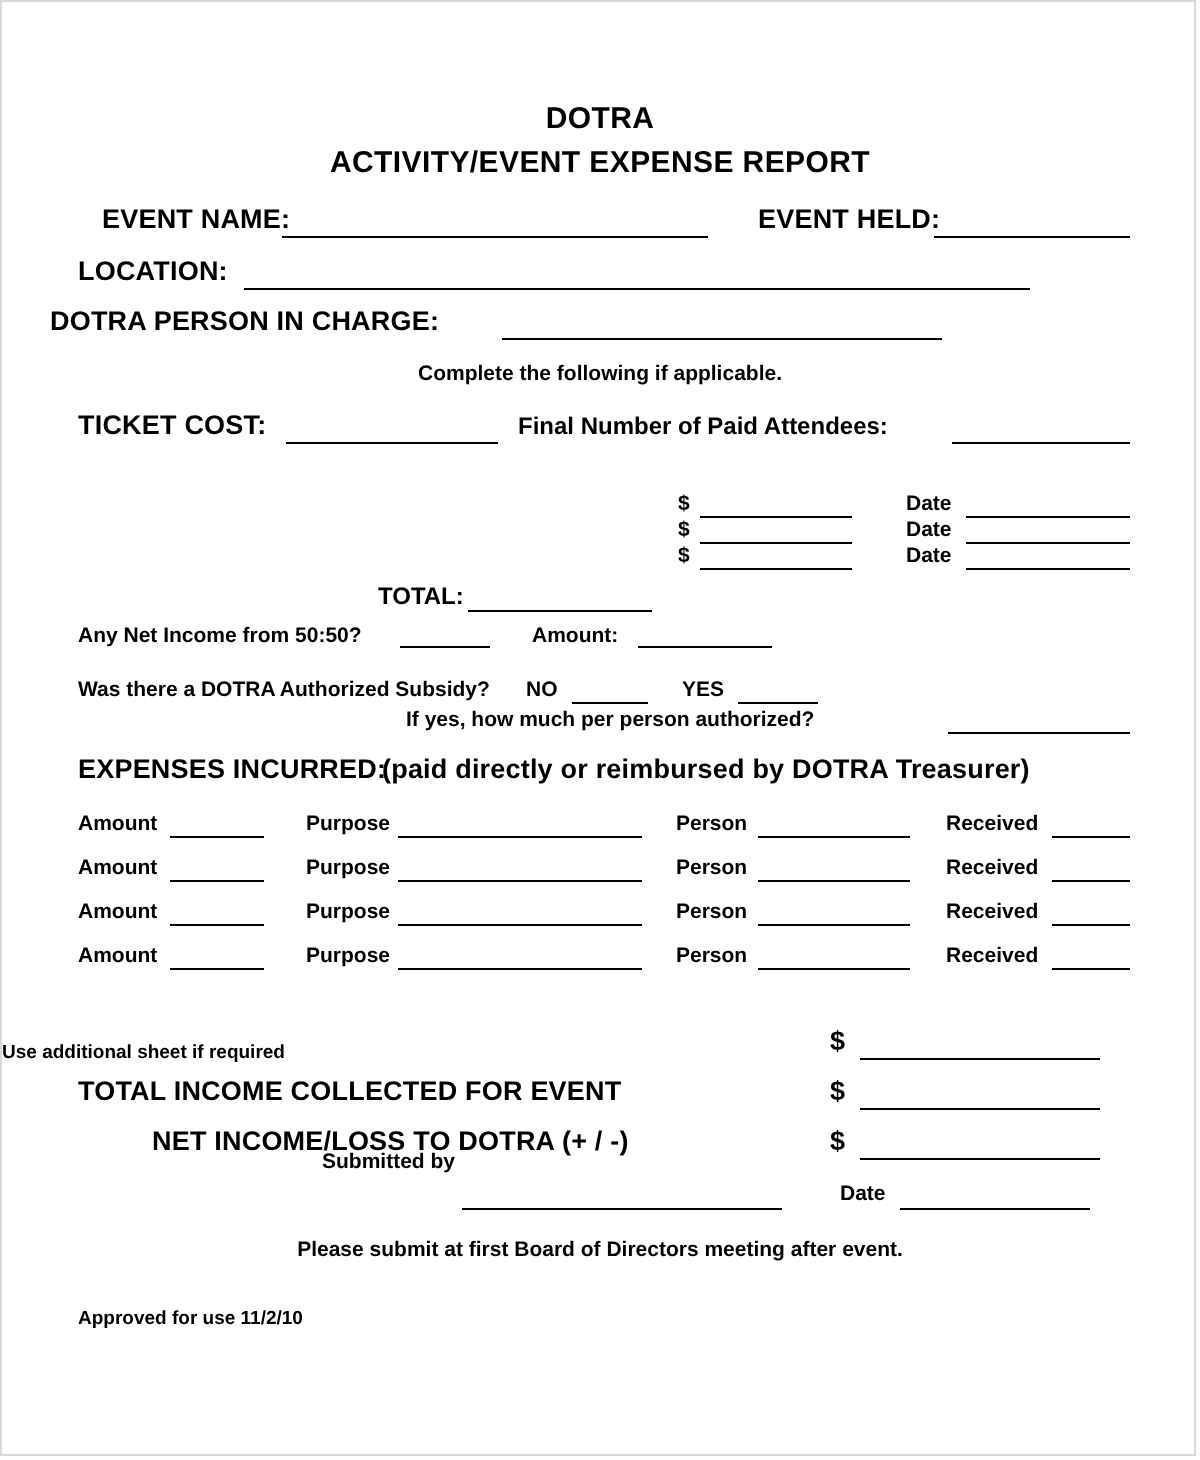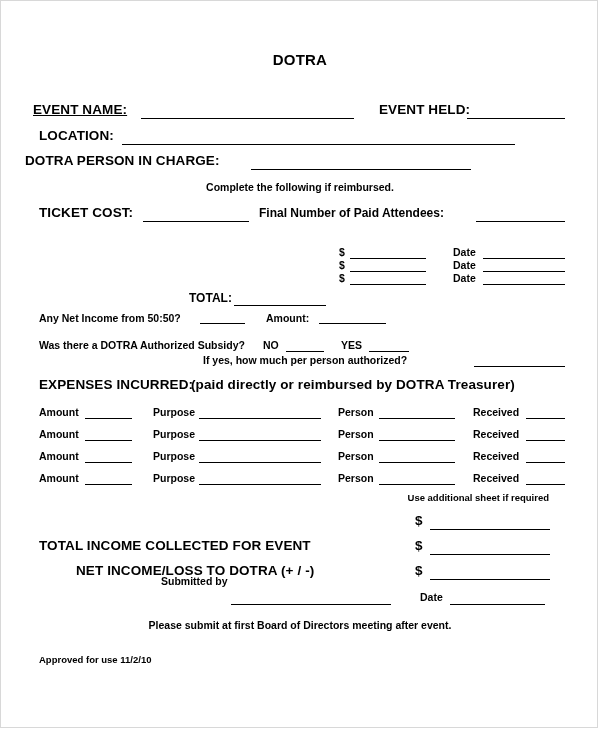--- a/index.html
+++ b/index.html
@@ -38,34 +38,35 @@
     height: 0;
   }
   .rule.thin { border-bottom-width: 1.3px; }
 </style>
 </head>
 <body>
 
 <div class="page">
 
   <div class="abs title" style="left:0; top:50px; width:598px; text-align:center;">DOTRA</div>
+  <div class="abs title" style="left:0; top:72px; width:598px; text-align:center;">ACTIVITY/EVENT EXPENSE REPORT</div>
 
-  <div class="abs lbl-big" style="left:32px; top:101px;text-decoration:underline;">EVENT NAME:</div>
+  <div class="abs lbl-big" style="left:50px; top:101px;">EVENT NAME:</div>
   <div class="rule" style="left:140px; top:117px; width:213px;"></div>
 
   <div class="abs lbl-big" style="left:378px; top:101px;">EVENT HELD:</div>
   <div class="rule" style="left:466px; top:117px; width:98px;"></div>
 
   <div class="abs lbl-big" style="left:38px; top:127px;">LOCATION:</div>
   <div class="rule" style="left:121px; top:143px; width:393px;"></div>
 
   <div class="abs lbl-big" style="left:24px; top:152px;">DOTRA PERSON IN CHARGE:</div>
   <div class="rule" style="left:250px; top:168px; width:220px;"></div>
 
-  <div class="abs lbl-sm" style="left:0; top:180px; width:598px; text-align:center;">Complete the following if reimbursed.</div>
+  <div class="abs lbl-sm" style="left:0; top:180px; width:598px; text-align:center;">Complete the following if applicable.</div>
 
   <div class="abs lbl-big" style="left:38px; top:204px;">TICKET COST:</div>
   <div class="rule" style="left:142px; top:220px; width:106px;"></div>
 
   <div class="abs lbl-mid" style="left:258px; top:205px;">Final Number of Paid Attendees:</div>
   <div class="rule" style="left:475px; top:220px; width:89px;"></div>
 
 
 
   <div class="abs lbl-sm" style="left:338px; top:245px;">$</div>
@@ -132,21 +133,21 @@
 
   <div class="abs lbl-sm" style="left:38px; top:471px;">Amount</div>
   <div class="rule thin" style="left:84px; top:483px; width:47px;"></div>
   <div class="abs lbl-sm" style="left:152px; top:471px;">Purpose</div>
   <div class="rule thin" style="left:198px; top:483px; width:122px;"></div>
   <div class="abs lbl-sm" style="left:337px; top:471px;">Person</div>
   <div class="rule thin" style="left:378px; top:483px; width:76px;"></div>
   <div class="abs lbl-sm" style="left:472px; top:471px;">Received</div>
   <div class="rule thin" style="left:525px; top:483px; width:39px;"></div>
 
-  <div class="abs lbl-xs" style="left:0; top:491px; width:548px; text-align:right;">Use additional sheet if required</div>
+  <div class="abs lbl-xs" style="left:0; top:520px; width:548px; text-align:left;">Use additional sheet if required</div>
 
   <div class="abs lbl-big" style="left:414px; top:512px;">$</div>
   <div class="rule" style="left:429px; top:528px; width:120px;"></div>
 
   <div class="abs lbl-big" style="left:38px; top:537px;">TOTAL INCOME COLLECTED FOR EVENT</div>
   <div class="abs lbl-big" style="left:414px; top:537px;">$</div>
   <div class="rule" style="left:429px; top:553px; width:120px;"></div>
 
   <div class="abs lbl-big" style="left:75px; top:562px;">NET INCOME/LOSS TO DOTRA  (+ / -)</div>
   <div class="abs lbl-big" style="left:414px; top:562px;">$</div>

